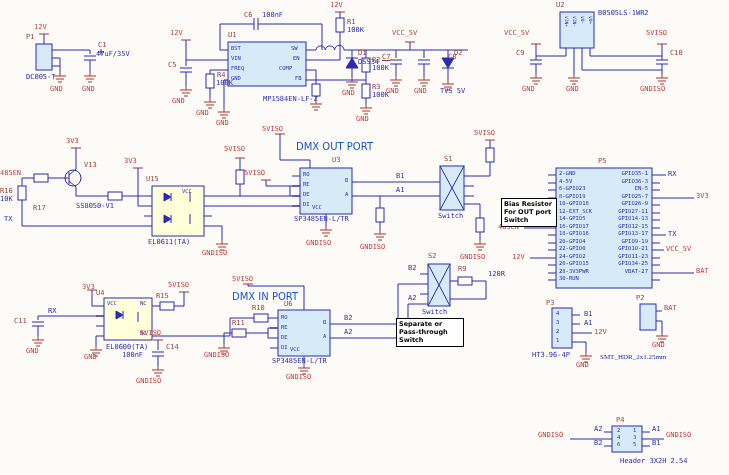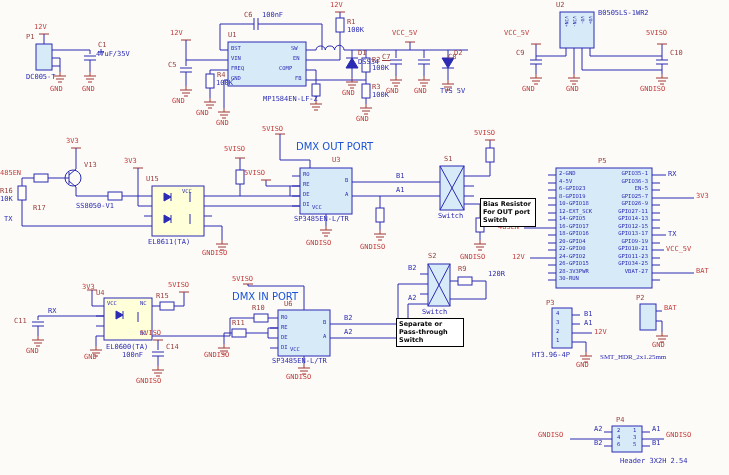--- a/index.html
+++ b/index.html
@@ -16,21 +16,21 @@
   .red{color:#c23b3b;font-size:7px}
   .ref{color:#9a3b3b;font-size:7px}
   .blue{color:#2b2bb4;font-size:7px}
   .pin{color:#2b2bb4;font-size:5.5px}
   .pinv{color:#2b2bb4;font-size:4.5px;writing-mode:vertical-rl}
   .title{color:#1a53d6;font-size:10px;font-weight:normal;font-family:"DejaVu Sans",sans-serif}
   .ra{transform:translateX(-100%)}
   .note{position:absolute;border:1px solid #000;background:#fff;color:#000;font-size:6.5px;
         font-weight:bold;line-height:1.2;padding:2px;white-space:pre-line;
         font-family:"DejaVu Sans",sans-serif}
-  .note1{left:480px;top:198px;width:50px}
+  .note1{left:501px;top:198px;width:50px}
   .note2{left:396px;top:318px;width:62px}
 </style>
 </head>
 <body>
 
 <div id="canvas">
 
   <svg id="wires" width="729" height="475" viewBox="0 0 729 475">
     <defs>
       <path id="gnd" class="g" d="M0 0 L0 4 M-6 4 L6 4 M-4 7 L4 7 M-2 10 L2 10"></path>

